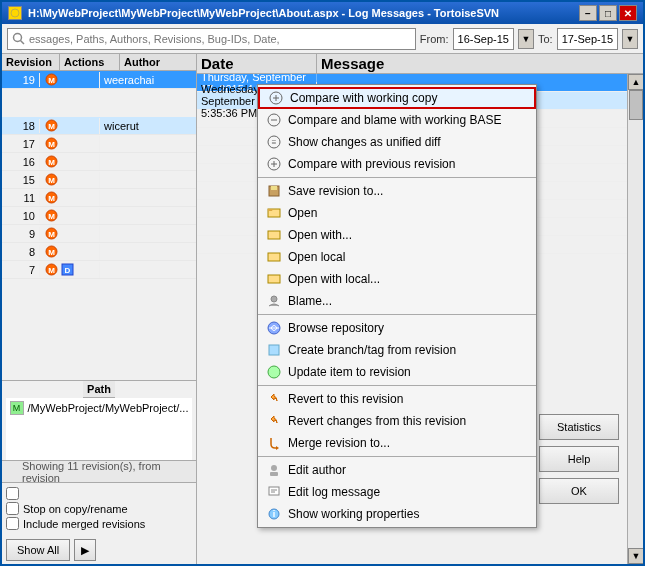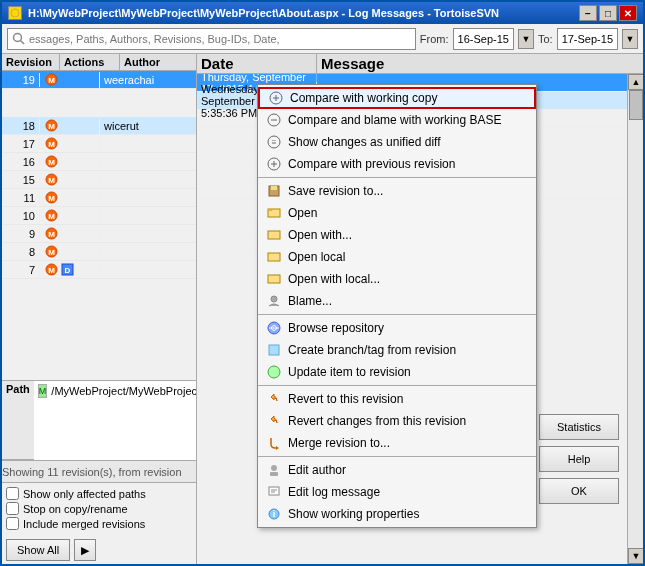--- a/index.html
+++ b/index.html
@@ -248,21 +248,23 @@
     
     .table-body::-webkit-scrollbar { width: 16px; }
     .table-body::-webkit-scrollbar-track { background: #f0f0f0; }
     .table-body::-webkit-scrollbar-thumb { background: #c0c0c0; border: 1px solid #888; }
 
     
     .path-section {
       height: 80px;
       border-top: 1px solid #aaa;
       display: flex;
-      flex-shrink: 0;
+      flex-direction: column;
+      flex-shrink: 0;
+      align-items: center;
     }
 
     .path-header {
       font-size: 11px;
       font-weight: bold;
       padding: 2px 4px;
       background: #e8e8e8;
       border-bottom: 1px solid #aaa;
     }
 
@@ -293,21 +295,21 @@
       color: #006000;
     }
 
     
     .bottom-bar {
       height: 22px;
       background: #e8e8e8;
       border-top: 1px solid #aaa;
       display: flex;
       align-items: center;
-      padding: 0 0;
+      padding: 0 20px;
       font-size: 11px;
       color: #555;
       flex-shrink: 0;
     }
 
     .checkboxes-section {
       padding: 4px;
       background: #f0f0f0;
       border-top: 1px solid #aaa;
       flex-shrink: 0;
@@ -637,21 +639,20 @@
         </div>
       </div>
 
       <div class="bottom-bar">
         <span>Showing 11 revision(s), from revision</span>
       </div>
 
       <div class="checkboxes-section">
         <div class="checkbox-row">
           <input type="checkbox" style="">
-          <label>Show only affected paths</label>
         </div>
         <div class="checkbox-row">
           <input type="checkbox" style="">
           <label>Stop on copy/rename</label>
         </div>
         <div class="checkbox-row">
           <input type="checkbox" style="">
           <label>Include merged revisions</label>
         </div>
       </div>

